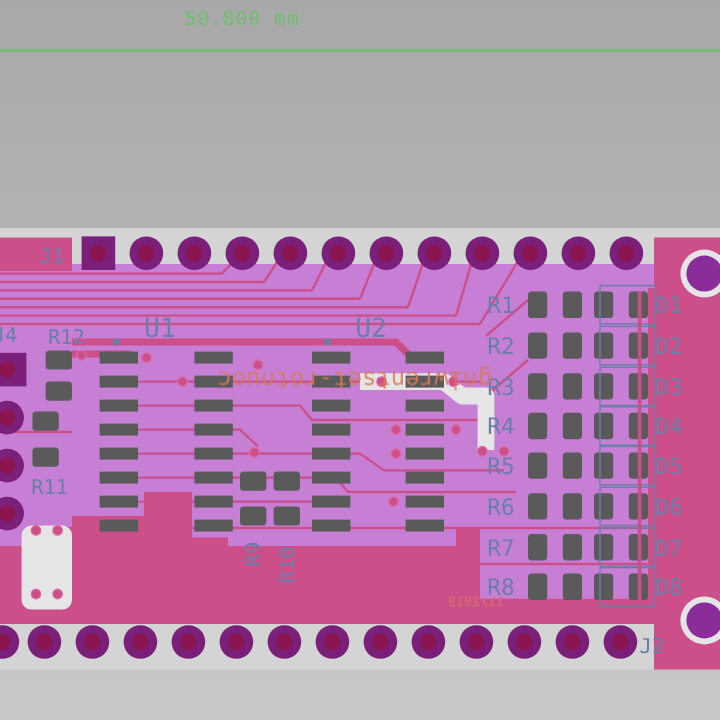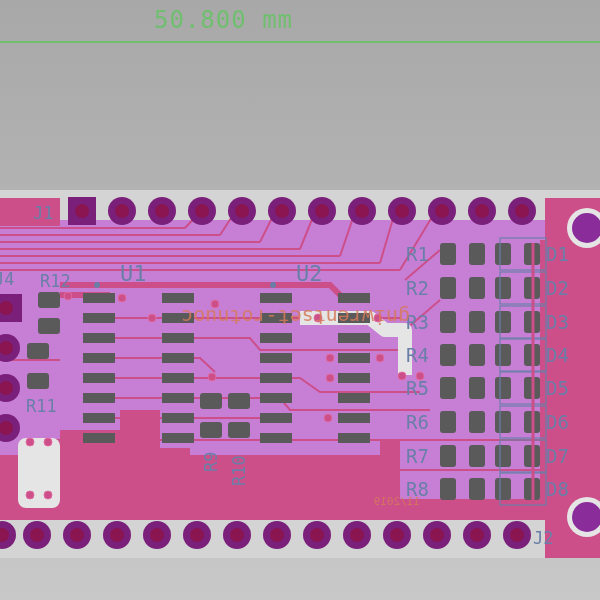--- a/index.html
+++ b/index.html
@@ -1,18 +1,18 @@
 <!DOCTYPE html>
 <html><head>
 <meta charset="utf-8">
 <style>
   html,body{margin:0;padding:0;}
   body{width:600px;height:600px;overflow:hidden;background:#a9a9a9;position:relative;font-family:"DejaVu Sans Mono","Liberation Mono",monospace;}
   .bg{position:absolute;left:0;top:0;width:600px;height:600px;background:linear-gradient(#a8a8a8,#c8c8c8);}
-  .dim-text{position:absolute;left:154px;top:6px;font-size:24px;color:#6fbf6f;letter-spacing:1px;}
+  .dim-text{position:absolute;left:154px;top:6px;font-size:16px;color:#6fbf6f;letter-spacing:1px;}
   .dim-line{position:absolute;left:0;top:41px;width:600px;height:2px;background:#6fbf6f;}
   svg{position:absolute;left:0;top:0;}
   .silk{font-family:"DejaVu Sans Mono","Liberation Mono",monospace;}
 </style>
 </head>
 <body>
 
 <div class="bg"></div>
 <div class="dim-text">50.800 mm</div>
 <div class="dim-line"></div>

